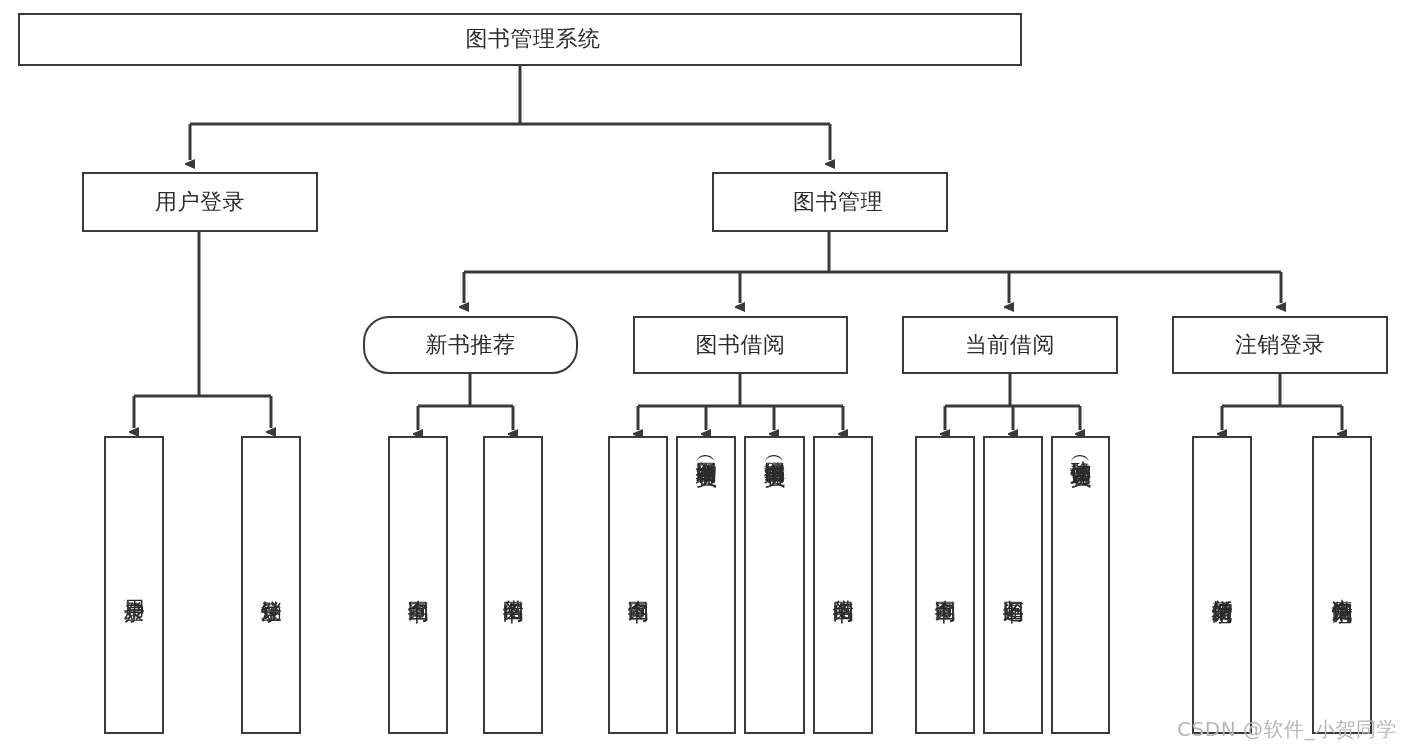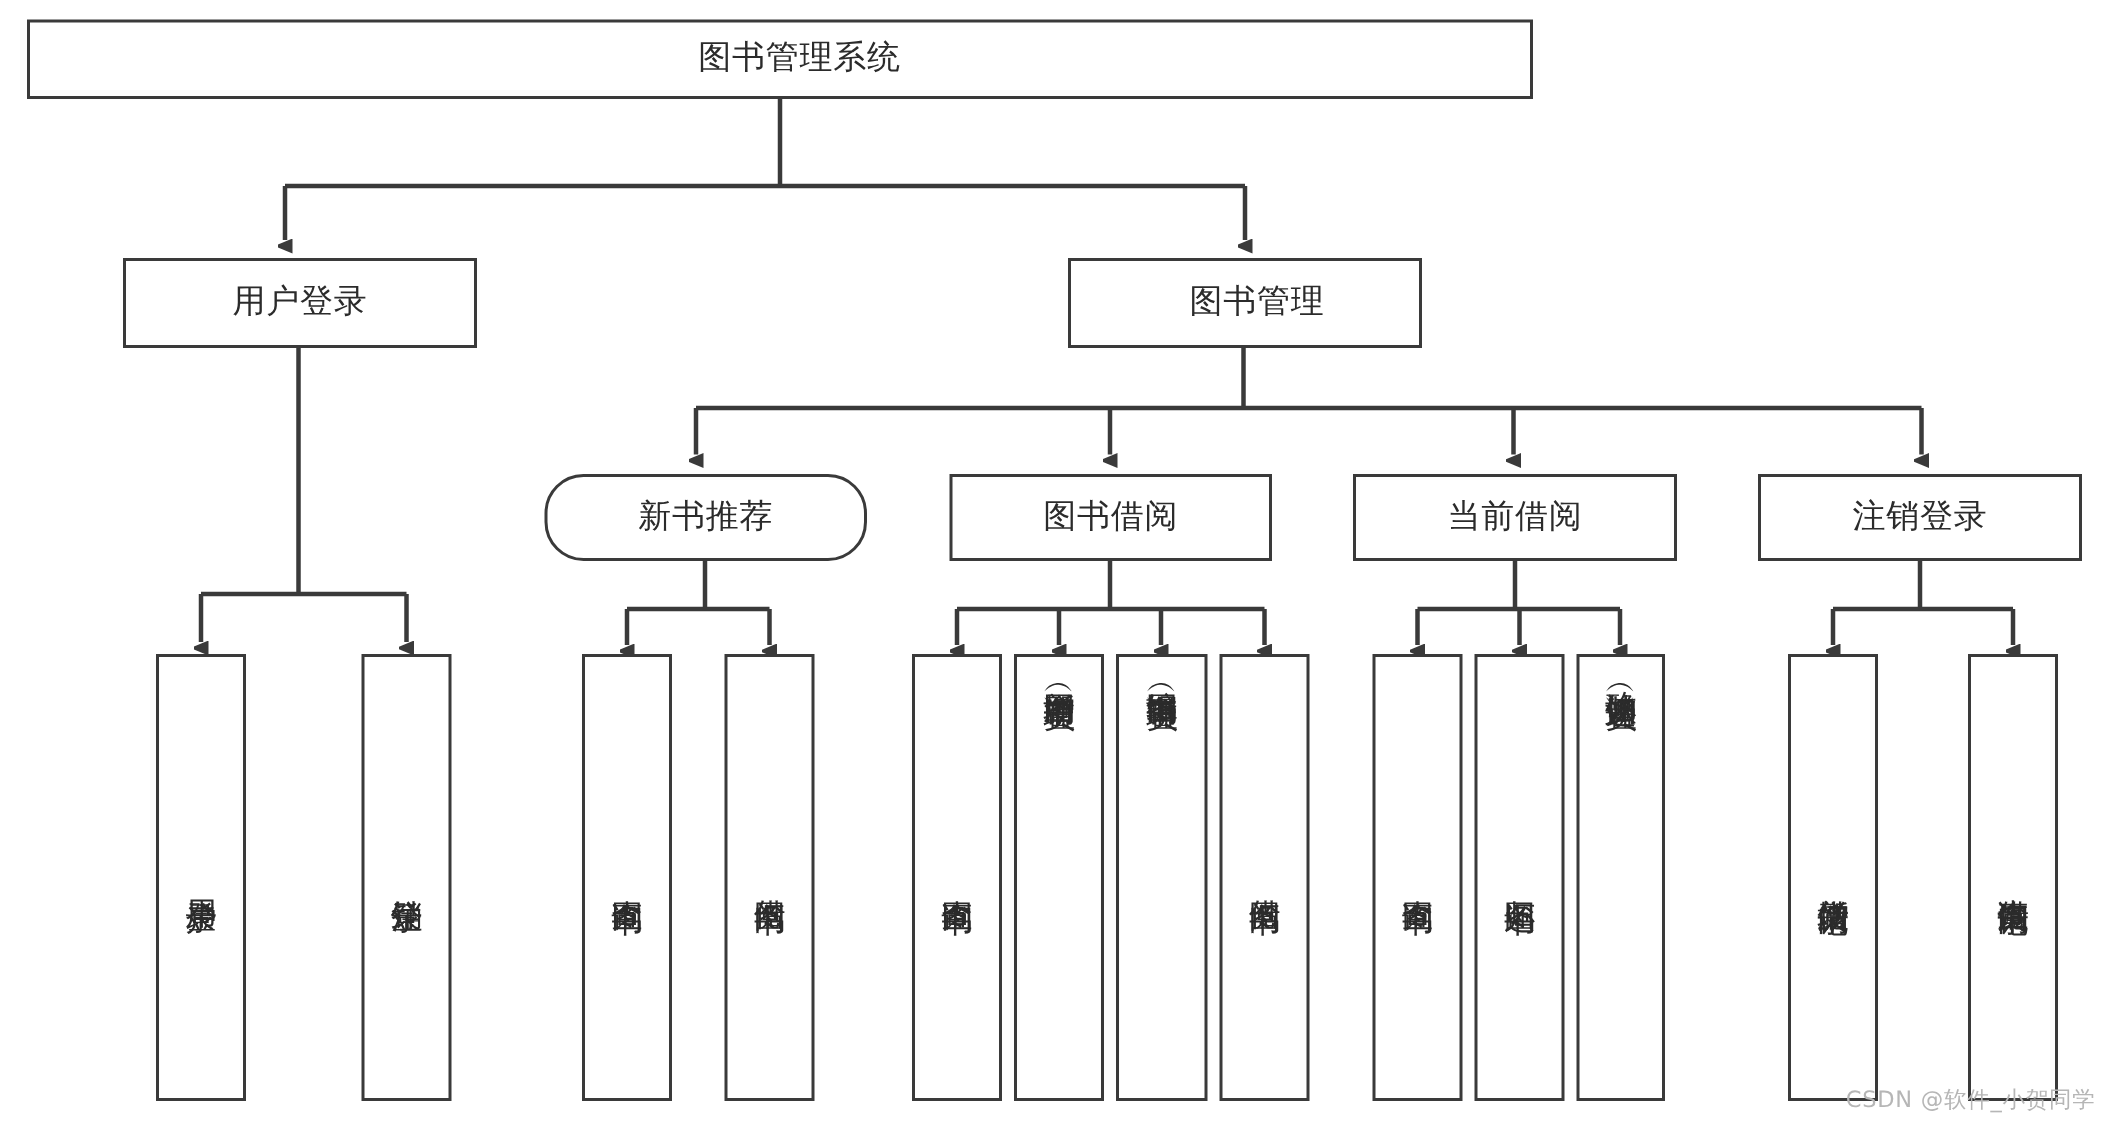--- a/index.html
+++ b/index.html
@@ -59,21 +59,21 @@
     white-space: nowrap;
   }
   .node.v.centered {
     align-items: center;
     padding-top: 0;
   }
   #watermark {
     position: absolute;
     right: 8px;
     bottom: 4px;
-    font-size: 15px;
+    font-size: 20px;
     color: #b6b6b6;
     white-space: nowrap;
     letter-spacing: 0.5px;
   }
 </style>
 </head>
 <body>
 
 <div id="canvas">
 

